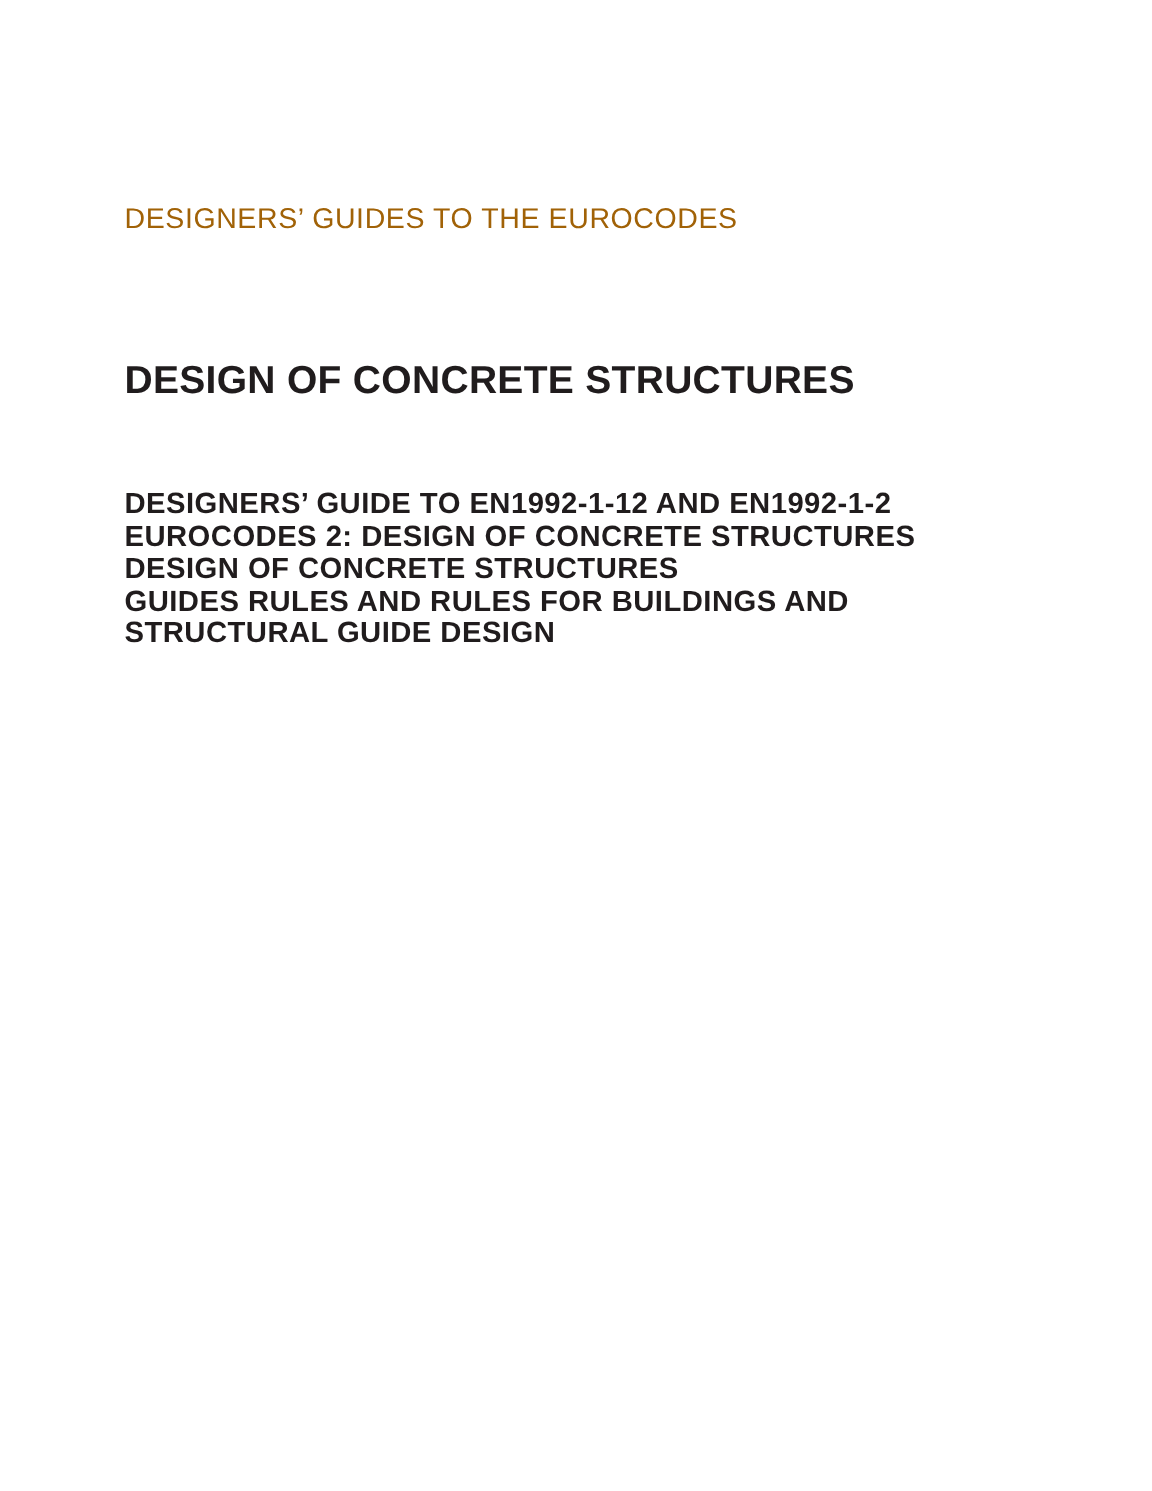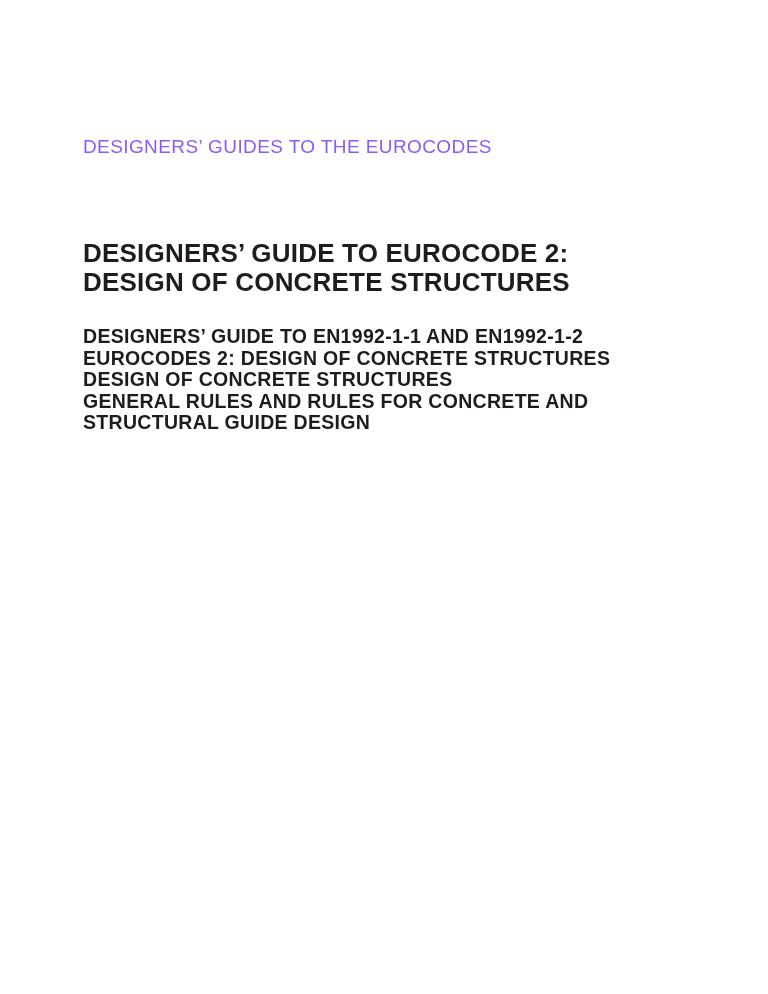--- a/index.html
+++ b/index.html
@@ -20,21 +20,21 @@
     inset: 0;
     background: #ffffff;
   }
   .series-title {
     position: absolute;
     left: 83px;
     top: 137px;
     font-size: 19px;
     line-height: 19px;
     font-weight: 400;
-    color: #8b5cf6;
+    color: #a16207;
     letter-spacing: 0.4px;
     white-space: nowrap;
   }
   .book-title {
     position: absolute;
     left: 83px;
     top: 239px;
     font-size: 26px;
     line-height: 29px;
     font-weight: 700;
@@ -56,25 +56,24 @@
   }
 </style>
 </head>
 <body>
 
 <div class="page">
 
   <div class="series-title">DESIGNERS’ GUIDES TO THE EUROCODES</div>
 
   <div class="book-title">
-    <div class="line">DESIGNERS’ GUIDE TO EUROCODE 2:</div>
     <div class="line">DESIGN OF CONCRETE STRUCTURES</div>
   </div>
 
   <div class="subtitle-block">
-    <div class="line">DESIGNERS’ GUIDE TO EN1992-1-1 AND EN1992-1-2</div>
+    <div class="line">DESIGNERS’ GUIDE TO EN1992-1-12 AND EN1992-1-2</div>
     <div class="line">EUROCODES 2: DESIGN OF CONCRETE STRUCTURES</div>
     <div class="line">DESIGN OF CONCRETE STRUCTURES</div>
-    <div class="line">GENERAL RULES AND RULES FOR CONCRETE AND</div>
+    <div class="line">GUIDES RULES AND RULES FOR BUILDINGS AND</div>
     <div class="line">STRUCTURAL GUIDE DESIGN</div>
   </div>
 
 </div>
 
 </body></html>

